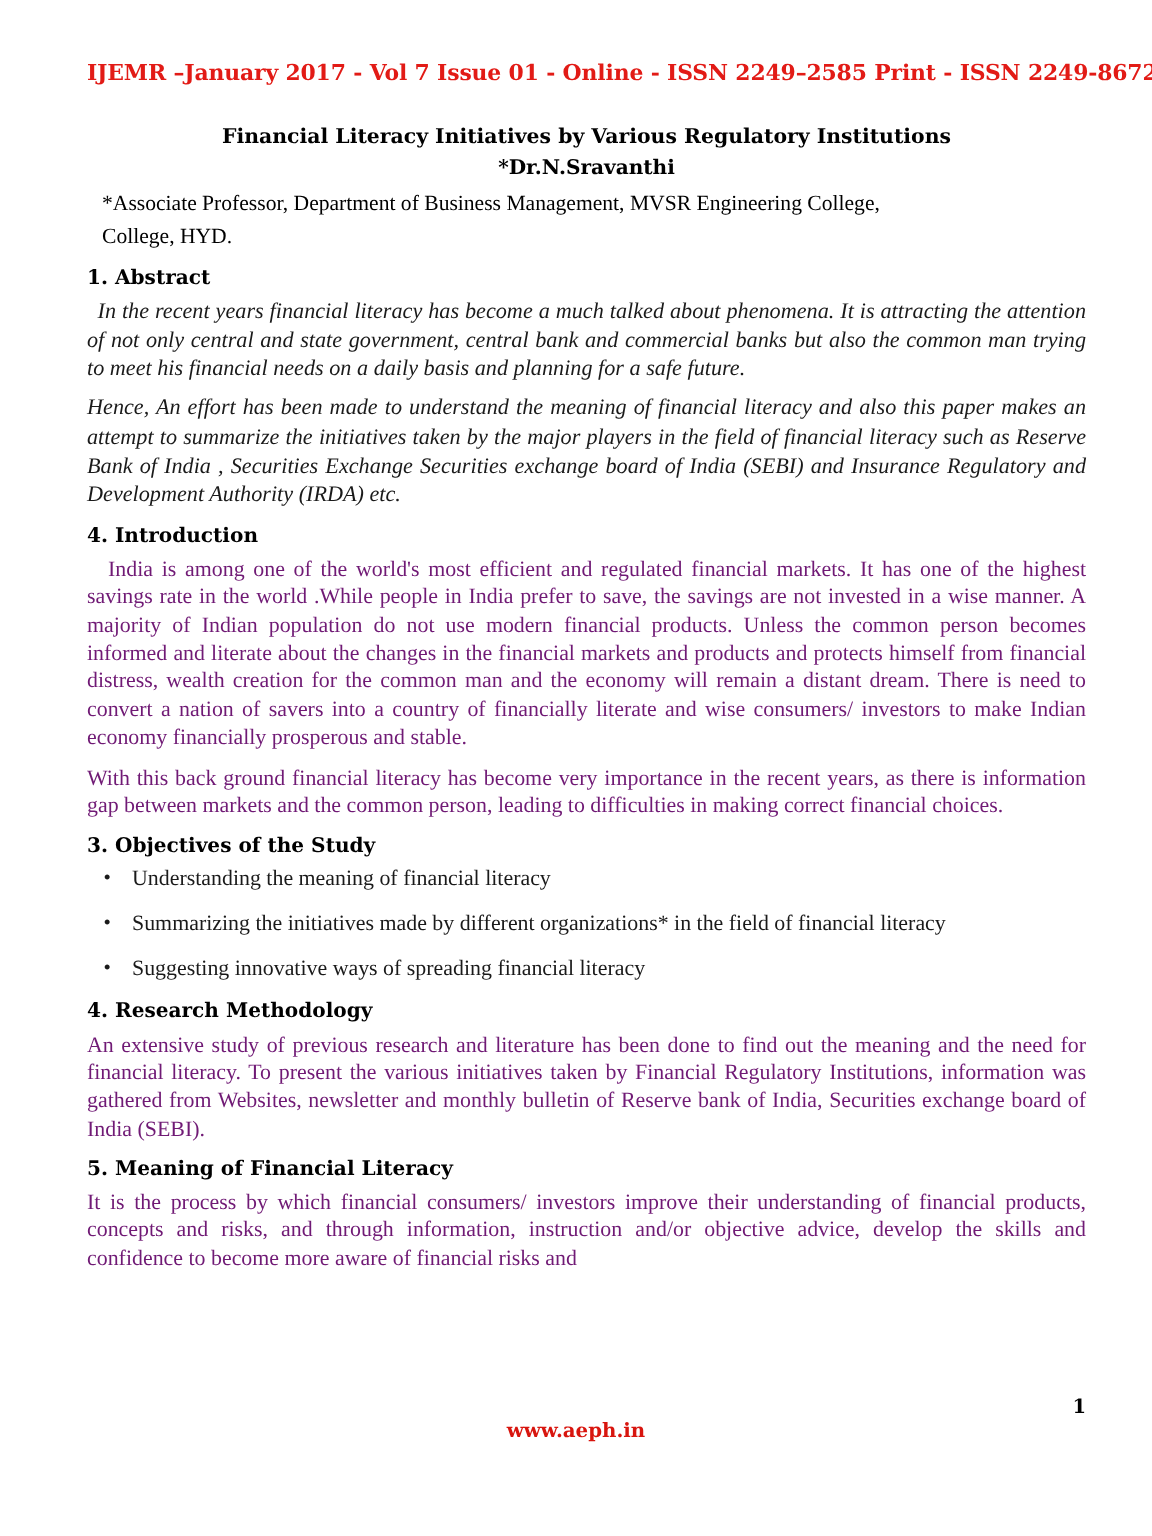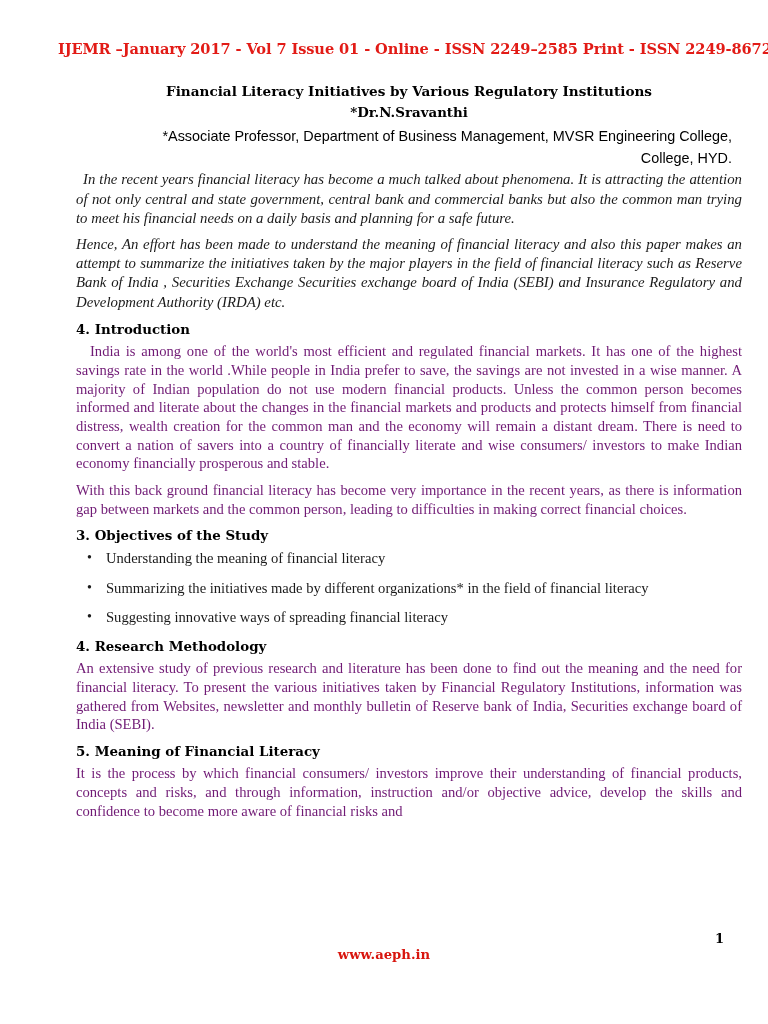--- a/index.html
+++ b/index.html
@@ -36,21 +36,21 @@
     font-family: "DejaVu Serif", "Liberation Serif", serif;
     font-weight: bold;
     font-size: 14.6px;
     letter-spacing: -0.1px;
     white-space: nowrap;
   }
 
   
   .content {
     position: absolute;
-    left: 76px;
+    left: 58px;
     top: 82px;
     width: 666px;
   }
 
   .paper-title {
     text-align: center;
     font-family: "DejaVu Serif", "Liberation Serif", serif;
     font-weight: bold;
     font-size: 13.6px;
     line-height: 1.35;
@@ -60,22 +60,22 @@
   .paper-author {
     text-align: center;
     font-family: "DejaVu Serif", "Liberation Serif", serif;
     font-weight: bold;
     font-size: 13.4px;
     line-height: 1.35;
     margin: 0 0 6px 0;
   }
 
   .affiliation {
-    text-align: right;
-    font-family: Liberation Sans, sans-serif;
+    text-align: left;
+    font-family: Liberation Serif, serif;
     font-size: 14.4px;
     line-height: 1.35;
     margin: 0 0 2px 0;
     padding: 0 10px;
   }
 
   
   .sec-heading {
     font-family: "DejaVu Serif", "Liberation Serif", serif;
     font-weight: bold;
@@ -191,20 +191,21 @@
   <div class="content">
 
     <div class="paper-title">Financial Literacy Initiatives by Various Regulatory Institutions</div>
 
     <div class="paper-author">*Dr.N.Sravanthi</div>
 
     <div class="affiliation">*Associate Professor, Department of Business Management, MVSR Engineering College,</div>
 
     <div class="affiliation">College, HYD.</div>
 
+    <div class="sec-heading">1. Abstract</div>
 
     <p class="abstract-par indent-first">In the recent years financial literacy has become a much talked about phenomena. It is attracting the attention of not only central and state government, central bank and commercial banks but also the common man trying to meet his financial needs on a daily basis and planning for a safe future.</p>
 
     <p class="abstract-par">Hence, An effort has been made to understand the meaning of financial literacy and also this paper makes an attempt to summarize the initiatives taken by  the major players in the field of financial literacy such as Reserve Bank of India , Securities Exchange Securities exchange board of India (SEBI) and Insurance Regulatory and Development Authority (IRDA) etc.</p>
 
 
     <div class="sec-heading">4. Introduction</div>
 
     <p class="body-par indent-first">India is among one of the world's most efficient and regulated financial markets. It has one of the highest savings rate in the world .While people in India prefer to save, the savings are not invested in a wise manner. A majority of Indian population do not use modern financial products. Unless the common person becomes informed and literate about the changes in the financial markets and products and protects himself from financial distress, wealth creation for the common man and the economy will remain a distant dream. There is need to convert a nation of savers into a country of financially literate and wise consumers/ investors to make Indian economy financially prosperous and stable.</p>
 

